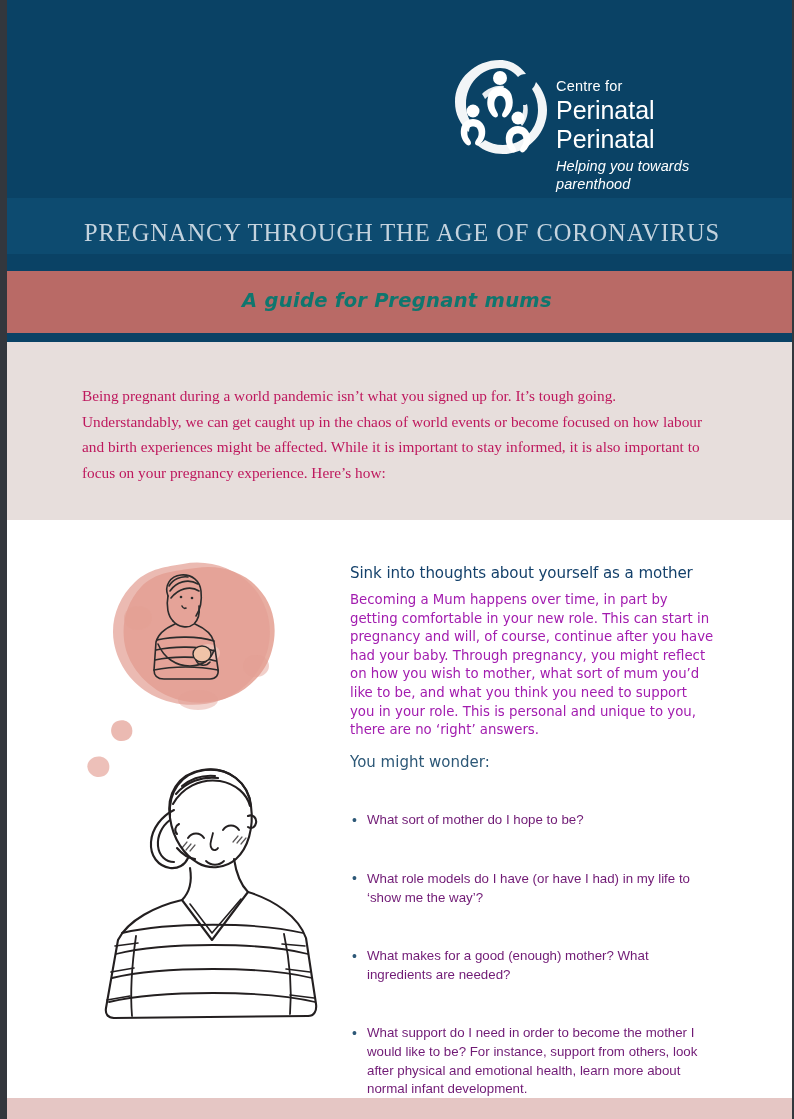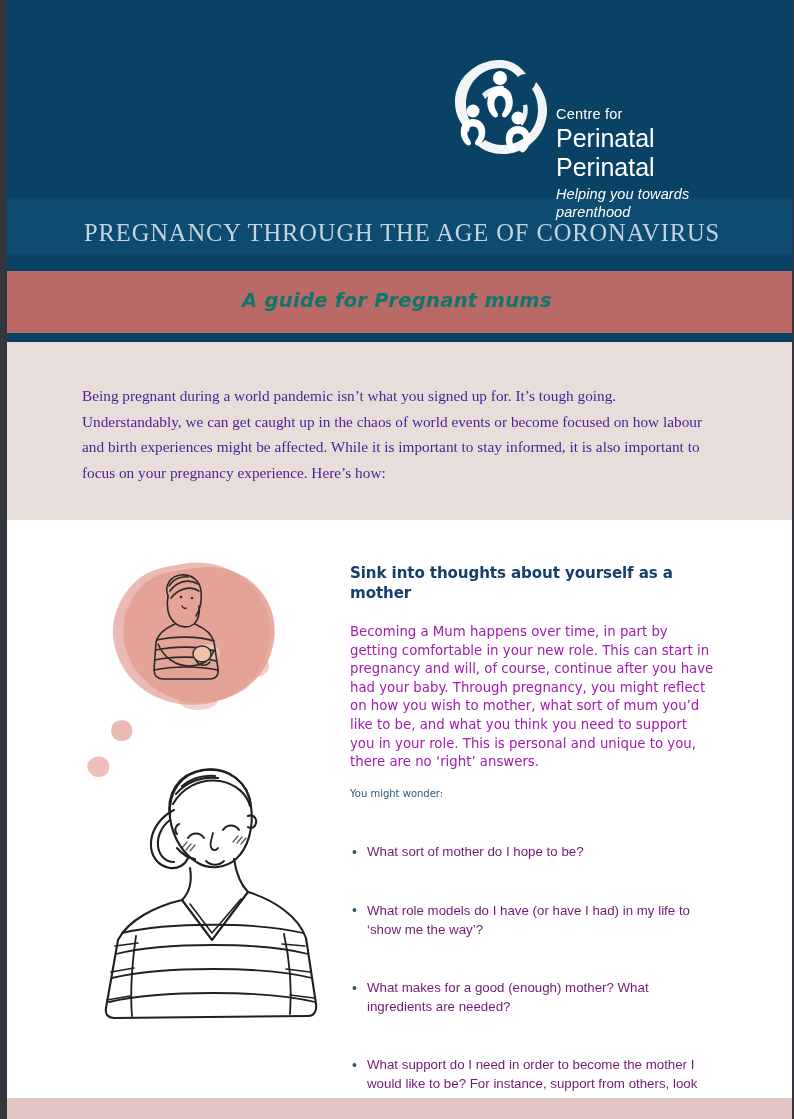--- a/index.html
+++ b/index.html
@@ -83,21 +83,20 @@
     position: absolute;
     left: 108px;
     top: 22px;
     width: 200px;
     color: #ffffff;
   }
   .logo-line1 {
     font-size: 14.5px;
     line-height: 17px;
     letter-spacing: 0.2px;
-    margin-top: 28px;
   }
   .logo-line2 {
     font-size: 25px;
     line-height: 29px;
     letter-spacing: 0px;
     margin-top: 1px;
   }
   .logo-line3 {
     font-size: 14.5px;
     line-height: 18px;
@@ -147,21 +146,21 @@
     background: #e7dedc;
   }
   .intro-text {
     position: absolute;
     left: 82px;
     top: 383px;
     width: 630px;
     font-family: "Liberation Serif", serif;
     font-size: 15.3px;
     line-height: 25.6px;
-    color: #4c1d95;
+    color: #be185d;
   }
 
   
   .content {
     position: absolute;
     left: 0;
     top: 520px;
     width: 794px;
     height: 578px;
     background: #ffffff;
@@ -174,37 +173,37 @@
     height: 500px;
   }
   .text-col {
     position: absolute;
     left: 350px;
     top: 563px;
     width: 365px;
   }
   .section-heading {
     font-family: "DejaVu Sans", sans-serif;
-    font-weight: bold;
+    font-weight: normal;
     font-size: 15.1px;
     line-height: 20px;
     color: #14416b;
     letter-spacing: -0.1px;
-    margin: 0 0 20px 0;
+    margin: 0 0 8px 0;
   }
   .body-para {
     font-family: "DejaVu Sans", sans-serif;
     font-size: 13.3px;
     line-height: 18.6px;
     color: #a21caf;
     margin: 0 0 13px 0;
   }
   .lead-line {
     font-family: "DejaVu Sans", sans-serif;
-    font-size: 10px;
+    font-size: 15px;
     line-height: 18.6px;
     color: #2d5877;
     margin: 0 0 10px 0;
   }
   ul.bullets {
     list-style: none;
     margin: 0;
     padding: 0;
   }
   ul.bullets li {

